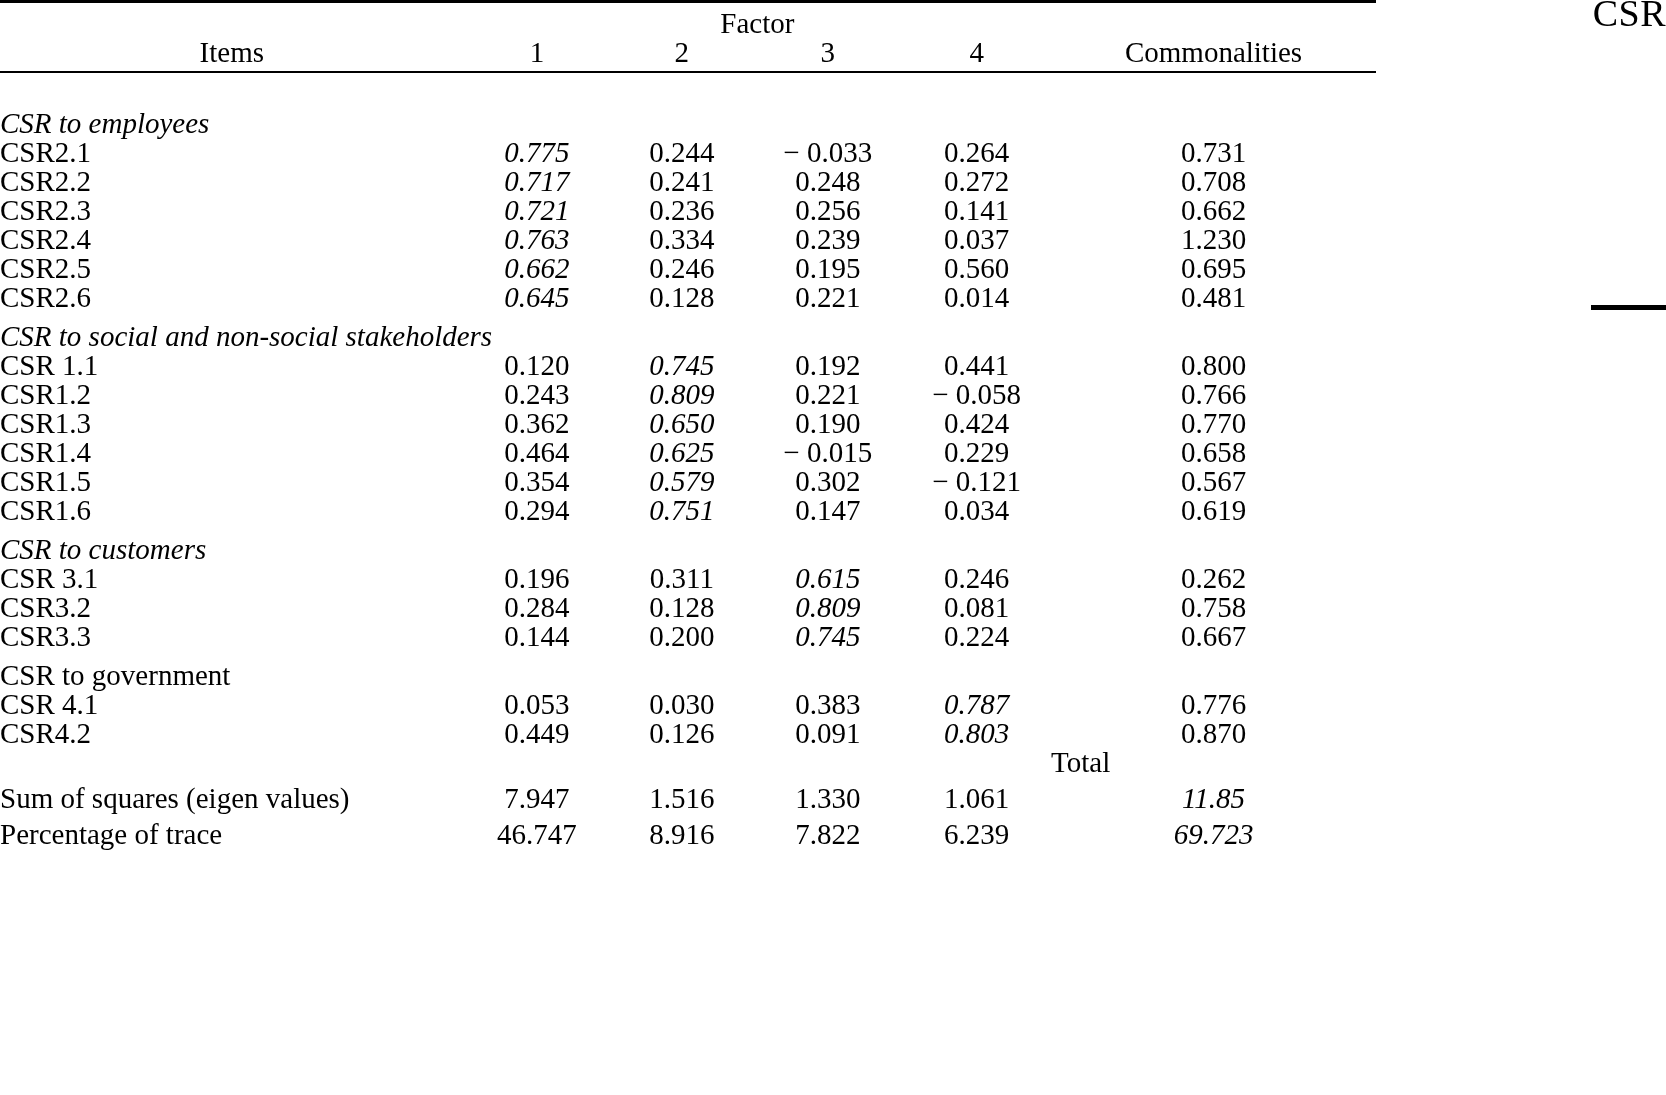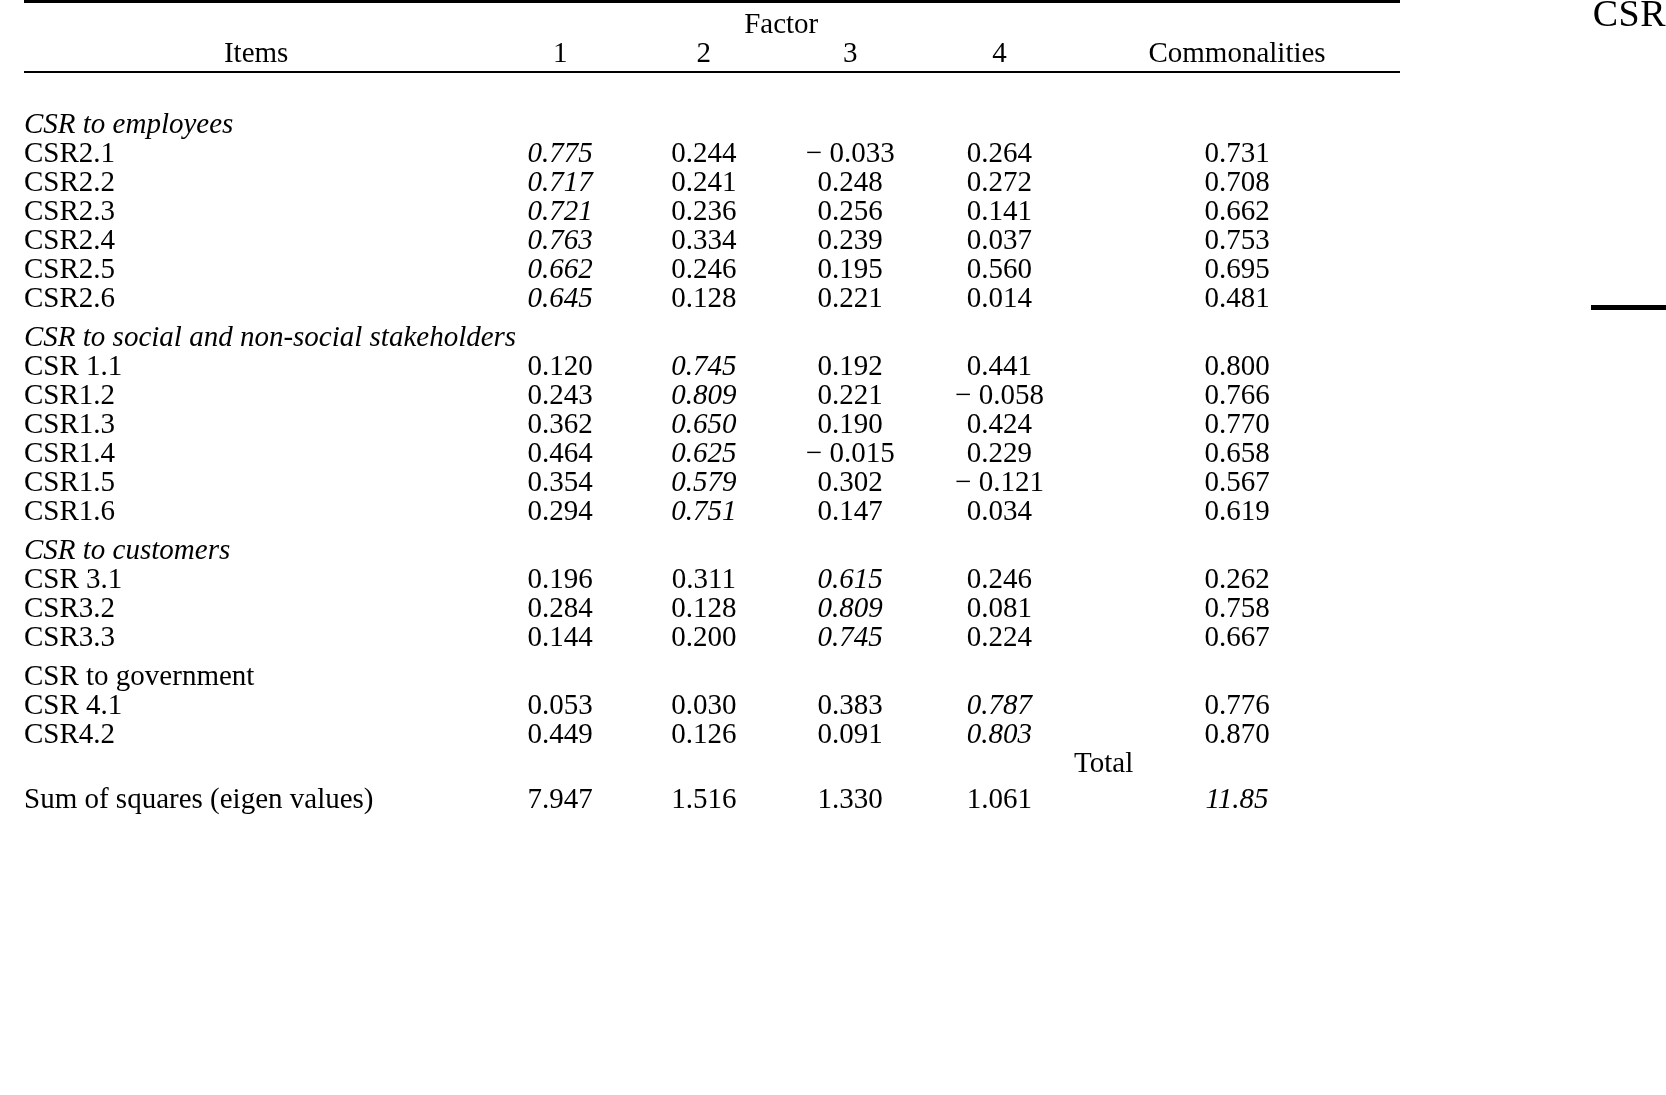--- a/index.html
+++ b/index.html
@@ -39,21 +39,21 @@
     left: 1591px;
     top: 305px;
     width: 95px;
     height: 5px;
     background: #000000;
   }
 
   
   .table-wrap {
     position: absolute;
-    left: 24px;
+    left: 0;
     top: 0px;
     width: 1376px;
   }
 
   table.factor-table {
     border-collapse: collapse;
     width: 1376px;
     font-size: 29px;
     line-height: 1.0;
   }
@@ -208,21 +208,21 @@
             <td class="num">0.256</td>
             <td class="num">0.141</td>
             <td class="num">0.662</td>
           </tr>
           <tr>
             <td class="item">CSR2.4</td>
             <td class="num loaded">0.763</td>
             <td class="num">0.334</td>
             <td class="num">0.239</td>
             <td class="num">0.037</td>
-            <td class="num">0.753</td>
+            <td class="num">1.230</td>
           </tr>
           <tr>
             <td class="item">CSR2.5</td>
             <td class="num loaded">0.662</td>
             <td class="num">0.246</td>
             <td class="num">0.195</td>
             <td class="num">0.560</td>
             <td class="num">0.695</td>
           </tr>
           <tr>
@@ -335,17 +335,25 @@
             <td class="total-label">Total</td>
           </tr>
           <tr class="summary">
             <td class="item">Sum of squares (eigen values)</td>
             <td class="num">7.947</td>
             <td class="num">1.516</td>
             <td class="num">1.330</td>
             <td class="num">1.061</td>
             <td class="num italic">11.85</td>
           </tr>
+          <tr class="summary">
+            <td class="item">Percentage of trace</td>
+            <td class="num">46.747</td>
+            <td class="num">8.916</td>
+            <td class="num">7.822</td>
+            <td class="num">6.239</td>
+            <td class="num italic">69.723</td>
+          </tr>
         </tbody>
     </table>
   </div>
 
 </div>
 
 </body></html>

